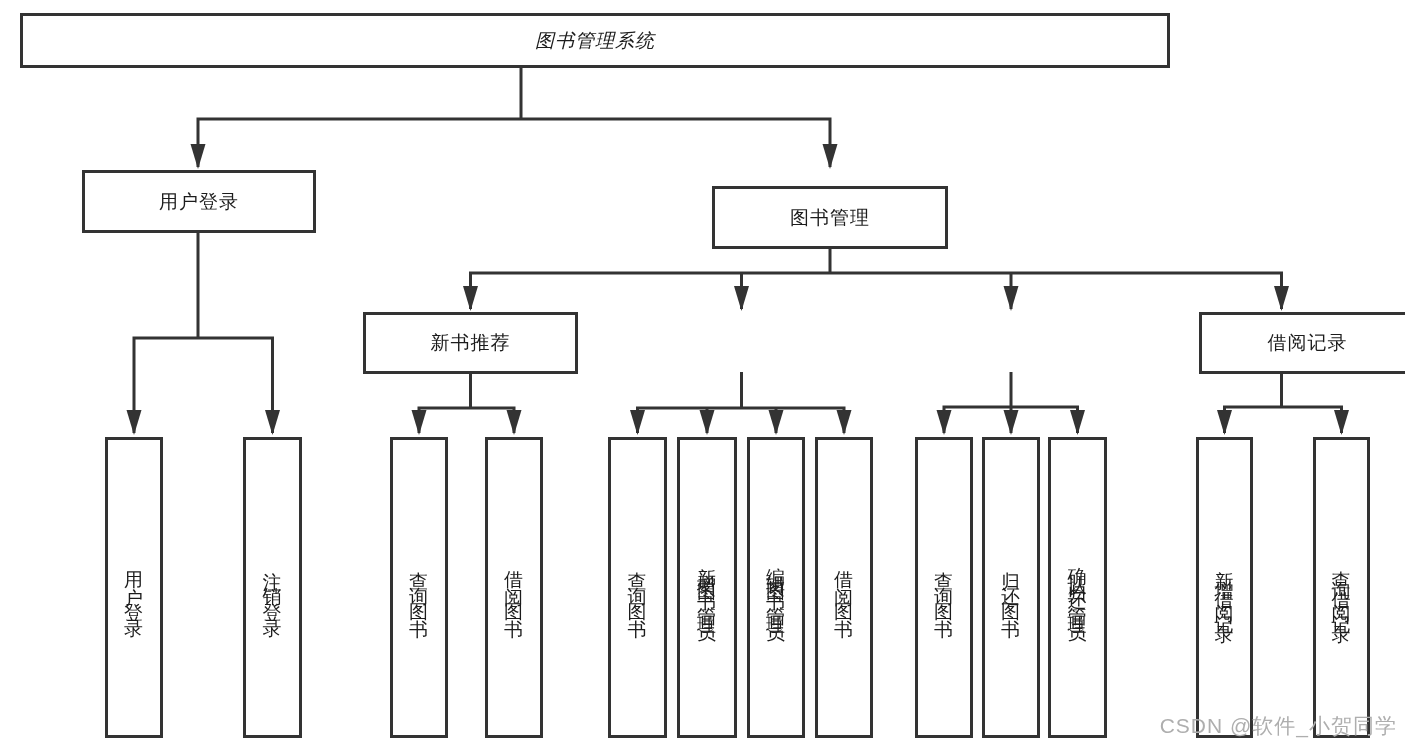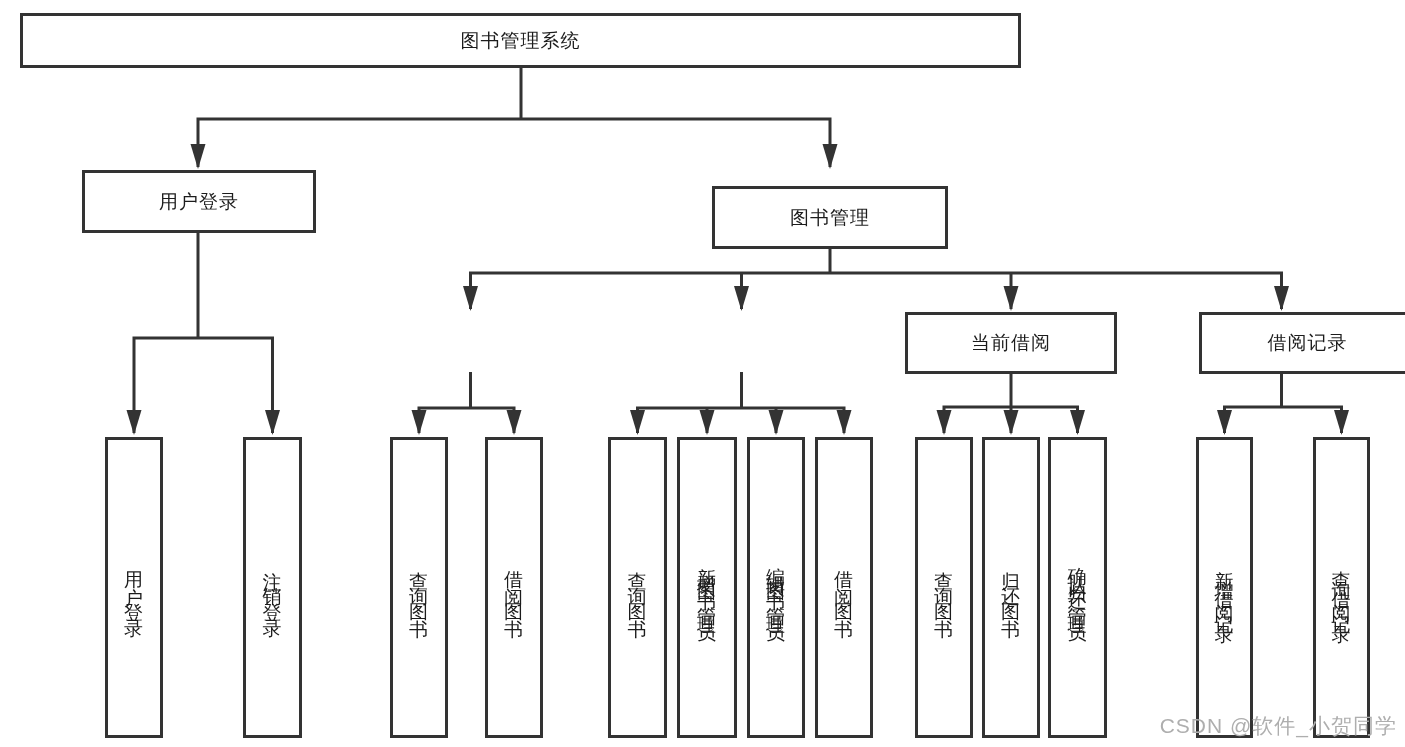--- a/index.html
+++ b/index.html
@@ -100,33 +100,33 @@
 
       <polygon points="936.5,410 951.5,410 944,435"></polygon>
       <polygon points="1003.5,410 1018.5,410 1011,435"></polygon>
       <polygon points="1070,410 1085,410 1077.5,435"></polygon>
 
       <polygon points="1217,410 1232,410 1224.5,435"></polygon>
       <polygon points="1334,410 1349,410 1341.5,435"></polygon>
     </g>
   </svg>
 
-  <div class="box h-box" style="left:20px;top:13px;width:1001px;height:55px;">
+  <div class="box h-box" style="left:20px;top:13px;width:1150px;height:55px;font-style:italic;">
     <span class="hlabel">图书管理系统</span>
   </div>
 
   <div class="box h-box" style="left:82px;top:170px;width:234px;height:63px;">
     <span class="hlabel">用户登录</span>
   </div>
   <div class="box h-box" style="left:712px;top:170px;width:236px;height:63px;margin-top:16px;">
     <span class="hlabel">图书管理</span>
   </div>
 
-  <div class="box h-box" style="left:905px;top:312px;width:212px;height:62px;">
-    <span class="hlabel">当前借阅</span>
+  <div class="box h-box" style="left:363px;top:312px;width:215px;height:62px;">
+    <span class="hlabel">新书推荐</span>
   </div>
   <div class="box h-box" style="left:1173px;top:312px;width:217px;height:62px;margin-left:26px;">
     <span class="hlabel">借阅记录</span>
   </div>
 
   <div class="box v-box" style="left:105px;top:437px;width:58px;height:301px;">
     <span class="vlabel sp4">用户登录</span>
   </div>
   <div class="box v-box" style="left:243px;top:437px;width:59px;height:301px;">
     <span class="vlabel sp4">注销登录</span>

